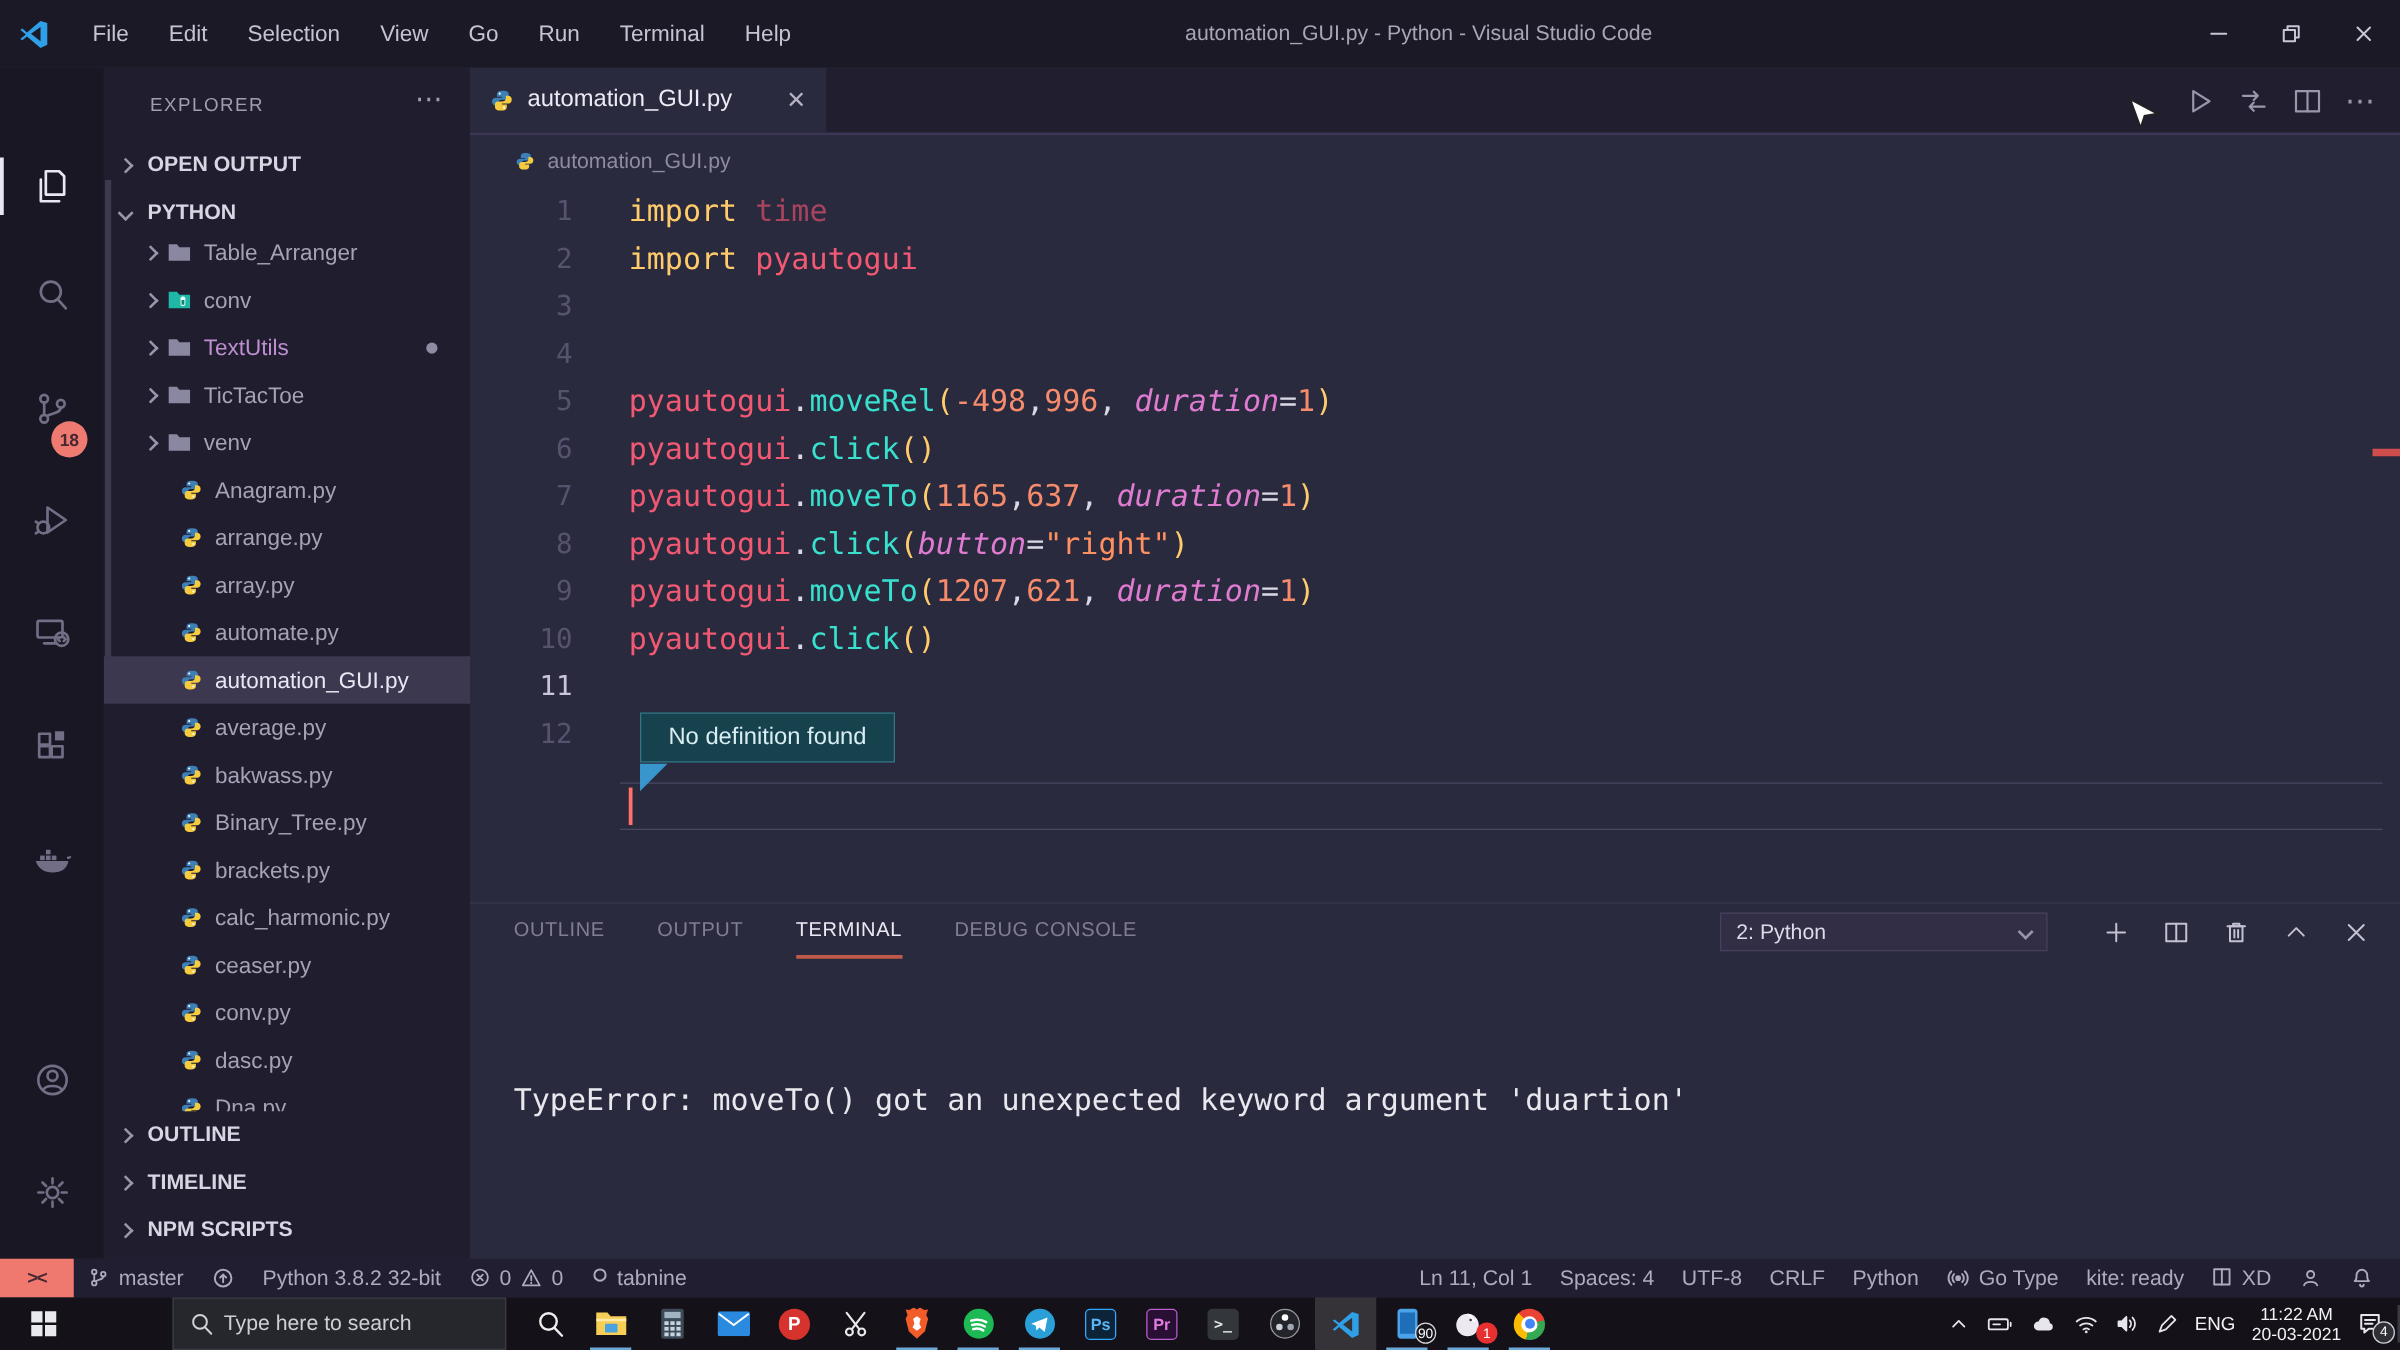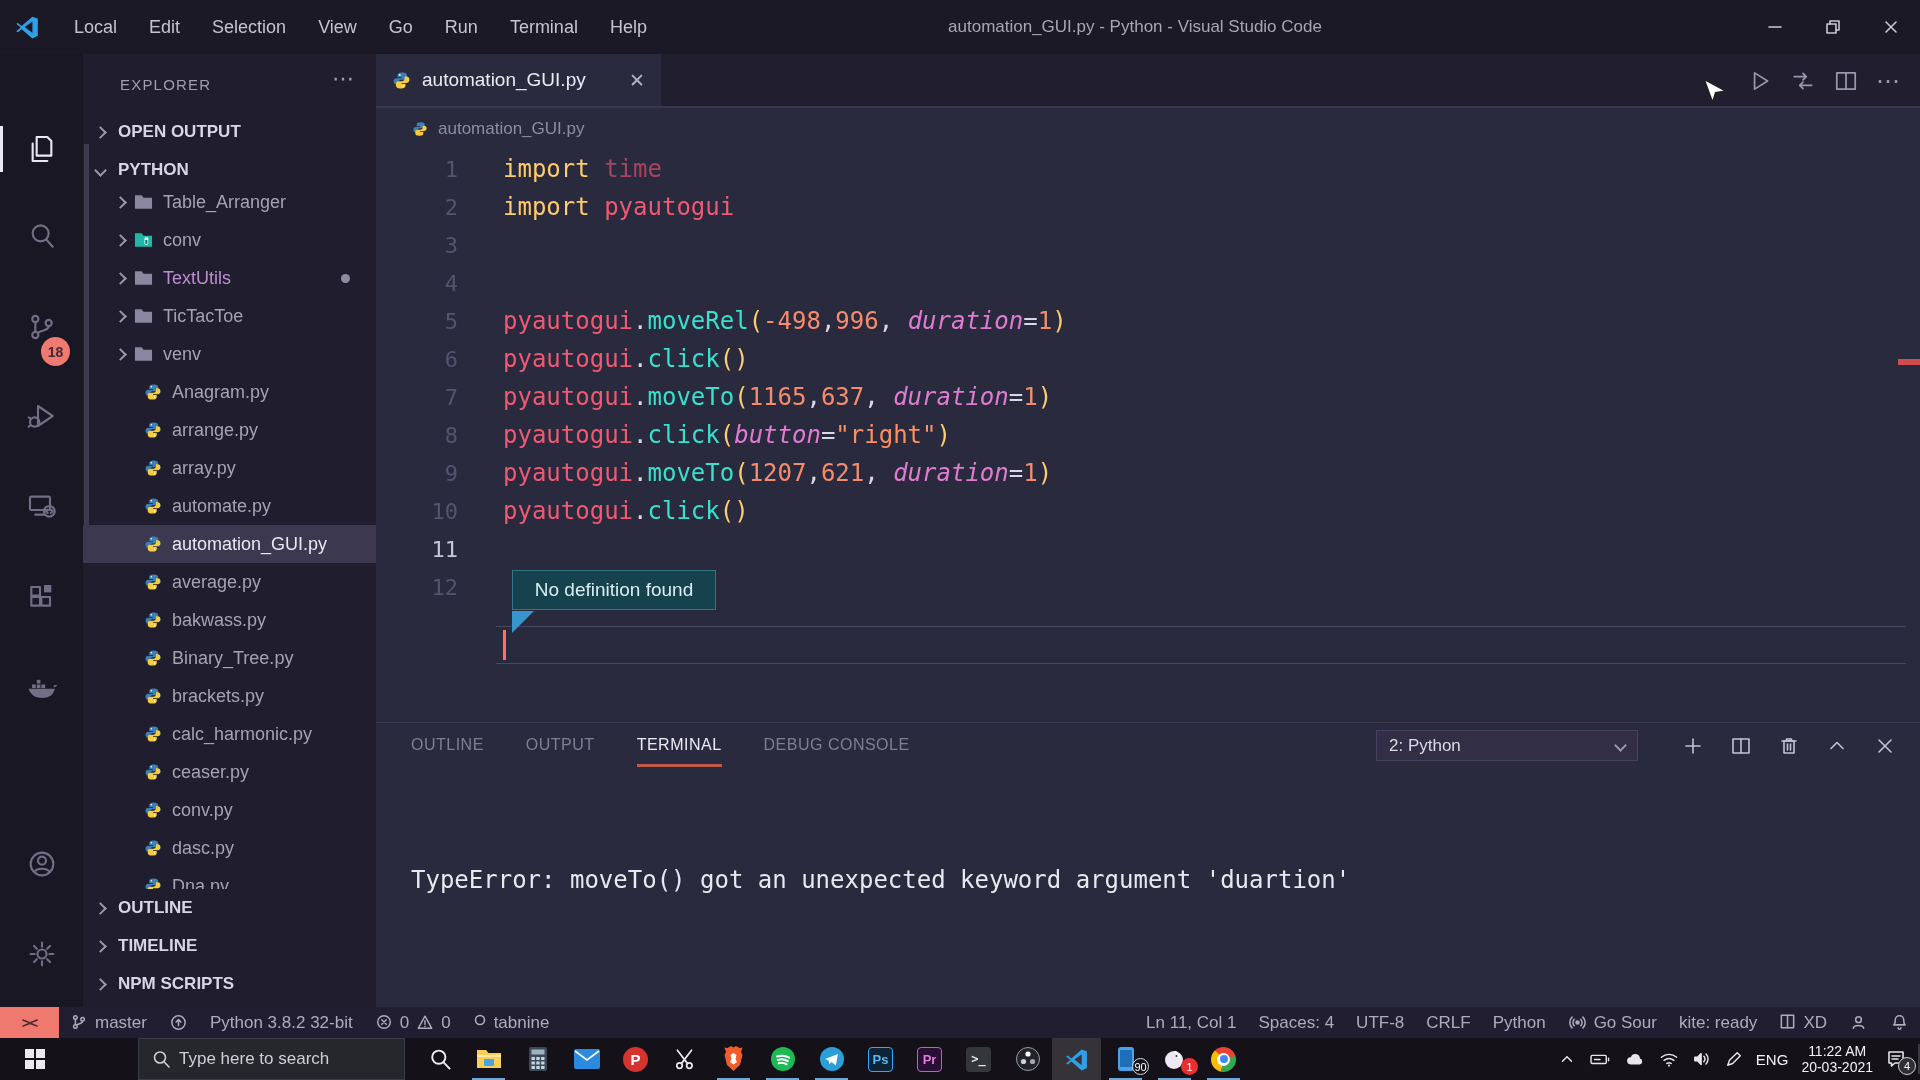--- a/index.html
+++ b/index.html
@@ -78,21 +78,21 @@
   .p-drop{width:262px;height:31px;background:#322e46;border:1px solid #45415e;display:flex;align-items:center;padding:0 12px;font-size:17px;color:#dddbe8;margin-right:18px}
   .p-drop .chev{margin-left:auto}
   .term{position:absolute;left:35px;top:75px;right:20px;font-family:"DejaVu Sans Mono",monospace;font-size:24px;line-height:33px;color:#e9e8ef;white-space:pre-wrap}
   .t-arrow{color:#41cf8e}
   .t-name{color:#f0616b}
 
   
   .statusbar{position:absolute;left:0;right:0;bottom:42px;height:31px;background:#221e32;display:flex;align-items:center;font-size:17px;color:#aeabbf;z-index:60}
   .st{display:flex;gap:7px;padding:0 11px;white-space:nowrap}
   .st-remote{width:59px;height:31px;background:#f0796f;color:#472732;font-weight:bold;font-size:15px;display:flex;align-items:center;justify-content:center;letter-spacing:-1px;padding:0}
-  .st-right{margin-left:auto;display:flex;align-items:center;}
+  .st-right{margin-left:auto;display:flex;align-items:center;padding-right:10px}
 
   
   .taskbar{position:absolute;left:0;right:0;bottom:0;height:42px;background:#141218;z-index:70}
   .tb-start{position:absolute;left:0;top:0;width:70px;height:42px;display:flex;align-items:center;justify-content:center}
   .winlogo{display:grid;grid-template-columns:9px 9px;grid-template-rows:9px 9px;gap:2px}
   .winlogo div{background:#e9e9ee}
   .tb-search{position:absolute;left:138px;top:0;width:267px;height:42px;background:#26262d;border:1px solid #3c3c44;display:flex;align-items:center;padding-left:12px;color:#cfcfd6;font-size:17px;gap:8px}
   .tb-apps{position:absolute;left:415px;top:0;display:flex;height:42px}
   .tb-btn{width:49px;height:42px;display:flex;align-items:center;justify-content:center;position:relative}
   .tb-btn.run::after{content:"";position:absolute;bottom:0;left:8px;right:8px;height:2px;background:#6ca9d8}
@@ -115,21 +115,21 @@
 
 <div class="screen">
 
   <div class="titlebar">
     <span class="tb-logo">
       <svg width="26" height="26" viewBox="0 0 24 24">
           <path fill="#2f9fe8" d="M17 2.5 7 11 3.6 8.2 2 9.1l4.2 3.4L2 15.9l1.6.9L7 14l10 8.5 5-2.4v-16zM17 7v10.5L10 12z"></path>
         </svg>
     </span>
     <div class="menus">
-      <span class="menu">Local</span>
+      <span class="menu">File</span>
       <span class="menu">Edit</span>
       <span class="menu">Selection</span>
       <span class="menu">View</span>
       <span class="menu">Go</span>
       <span class="menu">Run</span>
       <span class="menu">Terminal</span>
       <span class="menu">Help</span>
     </div>
     <span class="win-title">automation_GUI.py - Python - Visual Studio Code</span>
     <div class="win-controls">
@@ -669,21 +669,21 @@
           <span>CRLF</span>
         </div>
       <div class="st">
           <span>Python</span>
         </div>
       <div class="st">
         <svg class="ic" width="19" height="19" viewBox="0 0 20 20">
             <circle cx="10" cy="10" r="1.6" fill="currentColor"></circle>
             <path d="M6.6 13.4a4.8 4.8 0 0 1 0-6.8M13.4 6.6a4.8 4.8 0 0 1 0 6.8M4.3 15.7a8 8 0 0 1 0-11.4M15.7 4.3a8 8 0 0 1 0 11.4"></path>
           </svg>
-        <span>Go Sour</span>
+        <span>Go Type</span>
       </div>
       <div class="st">
           <span>kite: ready</span>
         </div>
       <div class="st">
         <svg class="ic" width="17" height="17" viewBox="0 0 18 18">
             <rect x="2.5" y="2.5" width="13" height="13"></rect>
             <path d="M9 2.5v13"></path>
           </svg>
         <span>XD</span>

